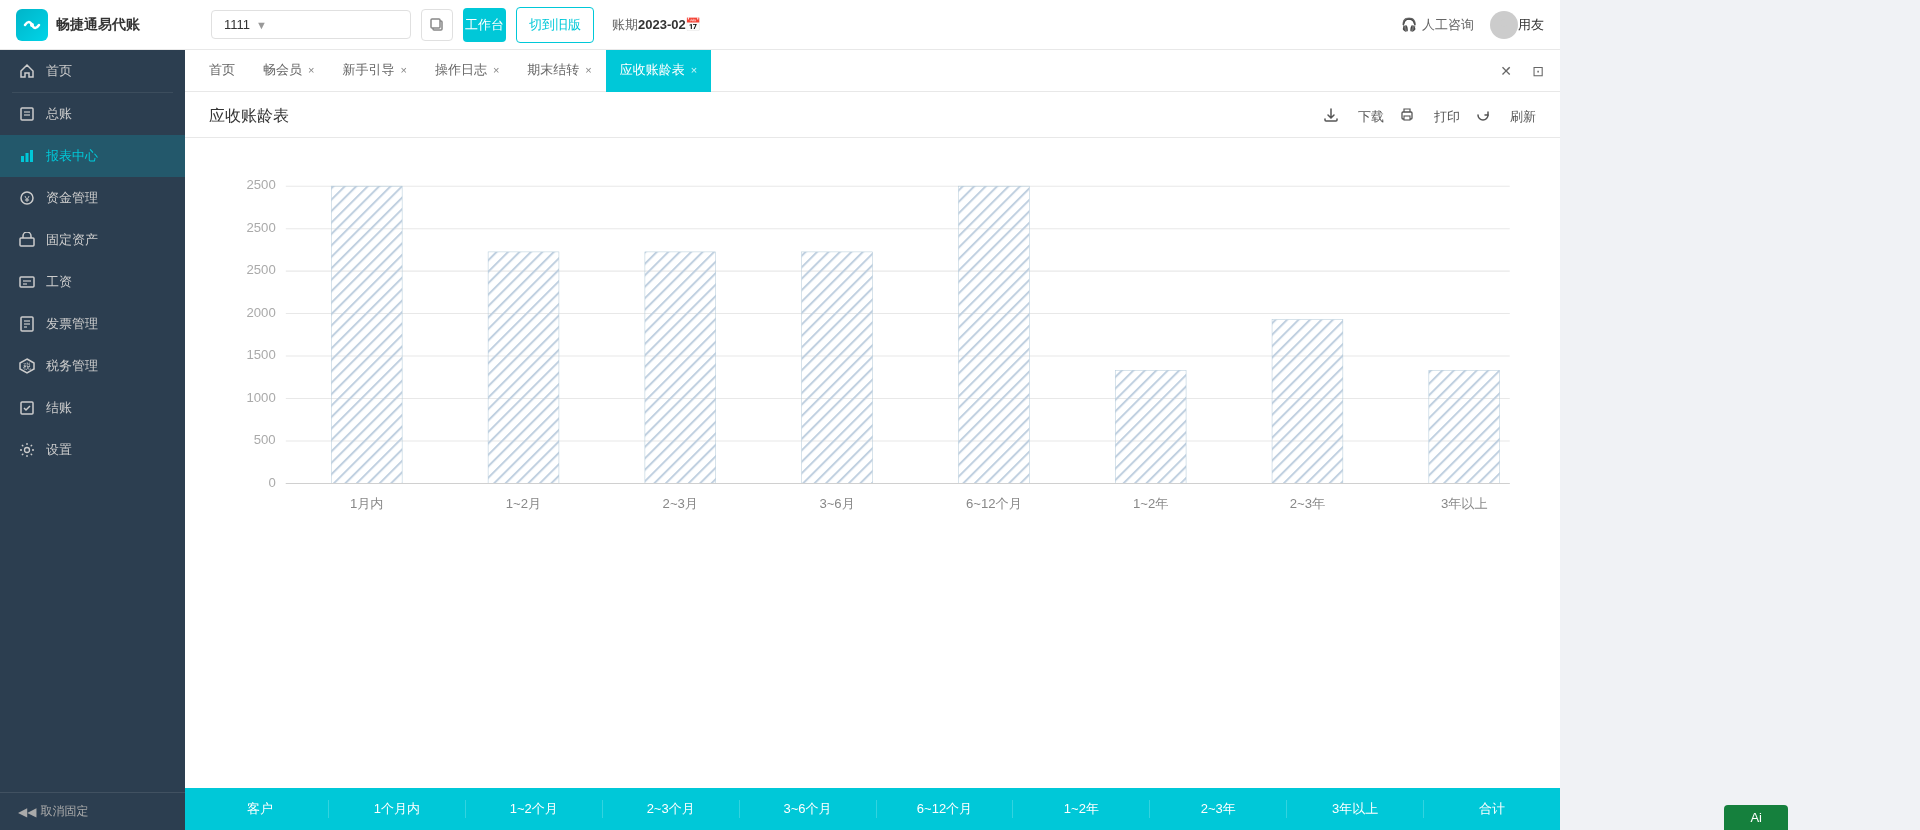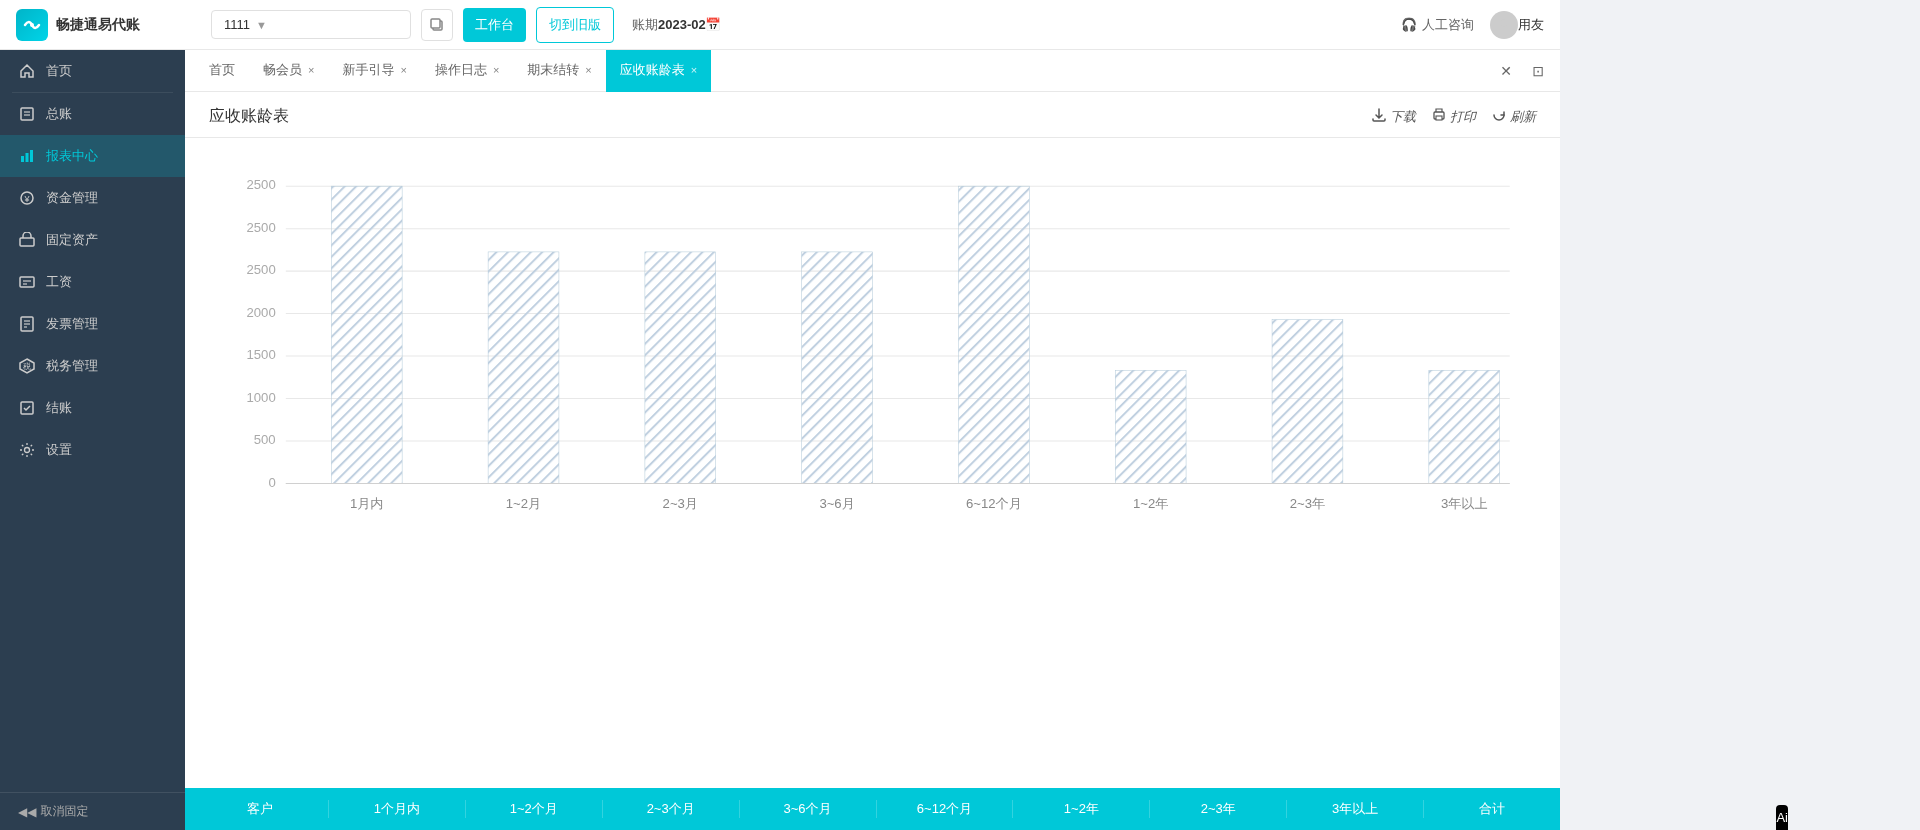--- a/index.html
+++ b/index.html
@@ -15,21 +15,21 @@
     .page-content { flex: 1; overflow: auto; padding: 0; background: #f0f2f5; display: flex; flex-direction: column; }
 
     
     .logo-area { display: flex; align-items: center; gap: 8px; width: 185px; flex-shrink: 0; }
     .logo-icon { width: 32px; height: 32px; background: linear-gradient(135deg, #00b4c8, #00d4e8); border-radius: 6px; display: flex; align-items: center; justify-content: center; color: white; font-size: 14px; font-weight: bold; }
     .logo-text { color: #333; font-size: 14px; font-weight: bold; }
     .company-selector { display: flex; align-items: center; gap: 6px; border: 1px solid #e0e0e0; border-radius: 4px; padding: 6px 12px; min-width: 200px; cursor: pointer; background: #fff; }
     .company-name { font-size: 13px; color: #333; }
     .dropdown-arrow { color: #999; font-size: 11px; }
     .copy-btn { width: 32px; height: 32px; border: 1px solid #e0e0e0; border-radius: 4px; display: flex; align-items: center; justify-content: center; cursor: pointer; background: #fff; color: #666; }
-    .workbench-btn { background: #00c8d8; color: #fff; border: none; border-radius: 4px; padding: 8px 12px; font-size: 13px; cursor: pointer; }
+    .workbench-btn { background: #00c8d8; color: #fff; border: none; border-radius: 4px; padding: 8px 2px; font-size: 13px; cursor: pointer; }
     .switch-version-btn { border: 1px solid #00c8d8; color: #00c8d8; border-radius: 4px; padding: 8px 12px; font-size: 13px; cursor: pointer; background: #fff; }
     .period-area { display: flex; align-items: center; margin-left: 8px; }
     .period-label { color: #666; font-size: 13px; }
     .period-value { color: #333; font-size: 13px; font-weight: bold; }
     .period-calendar { color: #00c8d8; cursor: pointer; }
     .top-right { margin-left: auto; display: flex; align-items: center; gap: 16px; }
     .consult-btn { display: flex; align-items: center; gap: 4px; color: #666; cursor: pointer; font-size: 13px; }
     .user-area { display: flex; align-items: center; cursor: pointer; }
     .user-avatar { width: 28px; height: 28px; border-radius: 50%; background: #ccc; display: flex; align-items: center; justify-content: center; color: #fff; font-size: 12px; }
     .user-name { color: #333; font-size: 13px; }
@@ -48,21 +48,21 @@
     .tab-item { display: flex; align-items: center; gap: 4px; padding: 0 14px; height: 42px; cursor: pointer; color: #666; font-size: 13px; border-bottom: 2px solid transparent; white-space: nowrap; }
     .tab-item.active { color: #fff; background: #00c8d8; border-bottom: 2px solid #00c8d8; }
     .tab-item .close-x { color: inherit; font-size: 11px; margin-left: 2px; opacity: 0.8; }
     .tab-actions { margin-left: auto; display: flex; align-items: center; gap: 4px; padding: 0 8px; }
     .tab-action-btn { width: 28px; height: 28px; display: flex; align-items: center; justify-content: center; cursor: pointer; color: #666; font-size: 14px; border: none; background: none; }
 
     
     .page-header { display: flex; align-items: center; justify-content: space-between; padding: 14px 24px 10px; background: #fff; border-bottom: 1px solid #e8e8e8; flex-shrink: 0; }
     .page-title { font-size: 16px; color: #333; font-weight: 500; }
     .header-actions { display: flex; align-items: center; gap: 16px; }
-    .action-btn { display: flex; align-items: center; gap: 4px; color: #555; cursor: pointer; font-size: 13px; font-style: italic; }
+    .action-btn { display: flex; align-items: center; gap: 20px; color: #555; cursor: pointer; font-size: 13px; }
 
     
     .chart-container { flex: 1; background: #fff; margin: 0; padding: 20px 30px 27px; min-height: 420px; }
     .chart-inner { position: relative; width: 100%; height: 380px; }
     .chart-svg { width: 100%; height: 100%; }
 
     
     .table-header { background: #00c8d8; display: flex; height: 42px; align-items: center; flex-shrink: 0; margin-top: auto; padding-left: 7px; }
     .table-header-cell { flex: 1; text-align: center; color: #fff; font-size: 13px; font-weight: 500; padding: 0 8px; border-right: 1px solid rgba(255,255,255,0.2); }
     .table-header-cell:last-child { border-right: none; }
@@ -382,15 +382,15 @@
           <div class="table-header-cell">2~3年</div>
           <div class="table-header-cell">3年以上</div>
           <div class="table-header-cell">合计</div>
         </div>
 
       </div>
     </div>
   </div>
 </div>
 
-<div class="ai-badge" style="position:fixed;bottom:0;right:132px;background:#000000;color:#fff;padding:5px 0;font-size:13px;border-radius:4px 4px 0 0;cursor:pointer;">
+<div class="ai-badge" style="position:fixed;bottom:0;right:132px;background:#15803d;color:#fff;padding:5px 26px;font-size:13px;border-radius:4px 4px 0 0;cursor:pointer;">
   <span>Ai</span>
 </div>
 
 </body></html>

